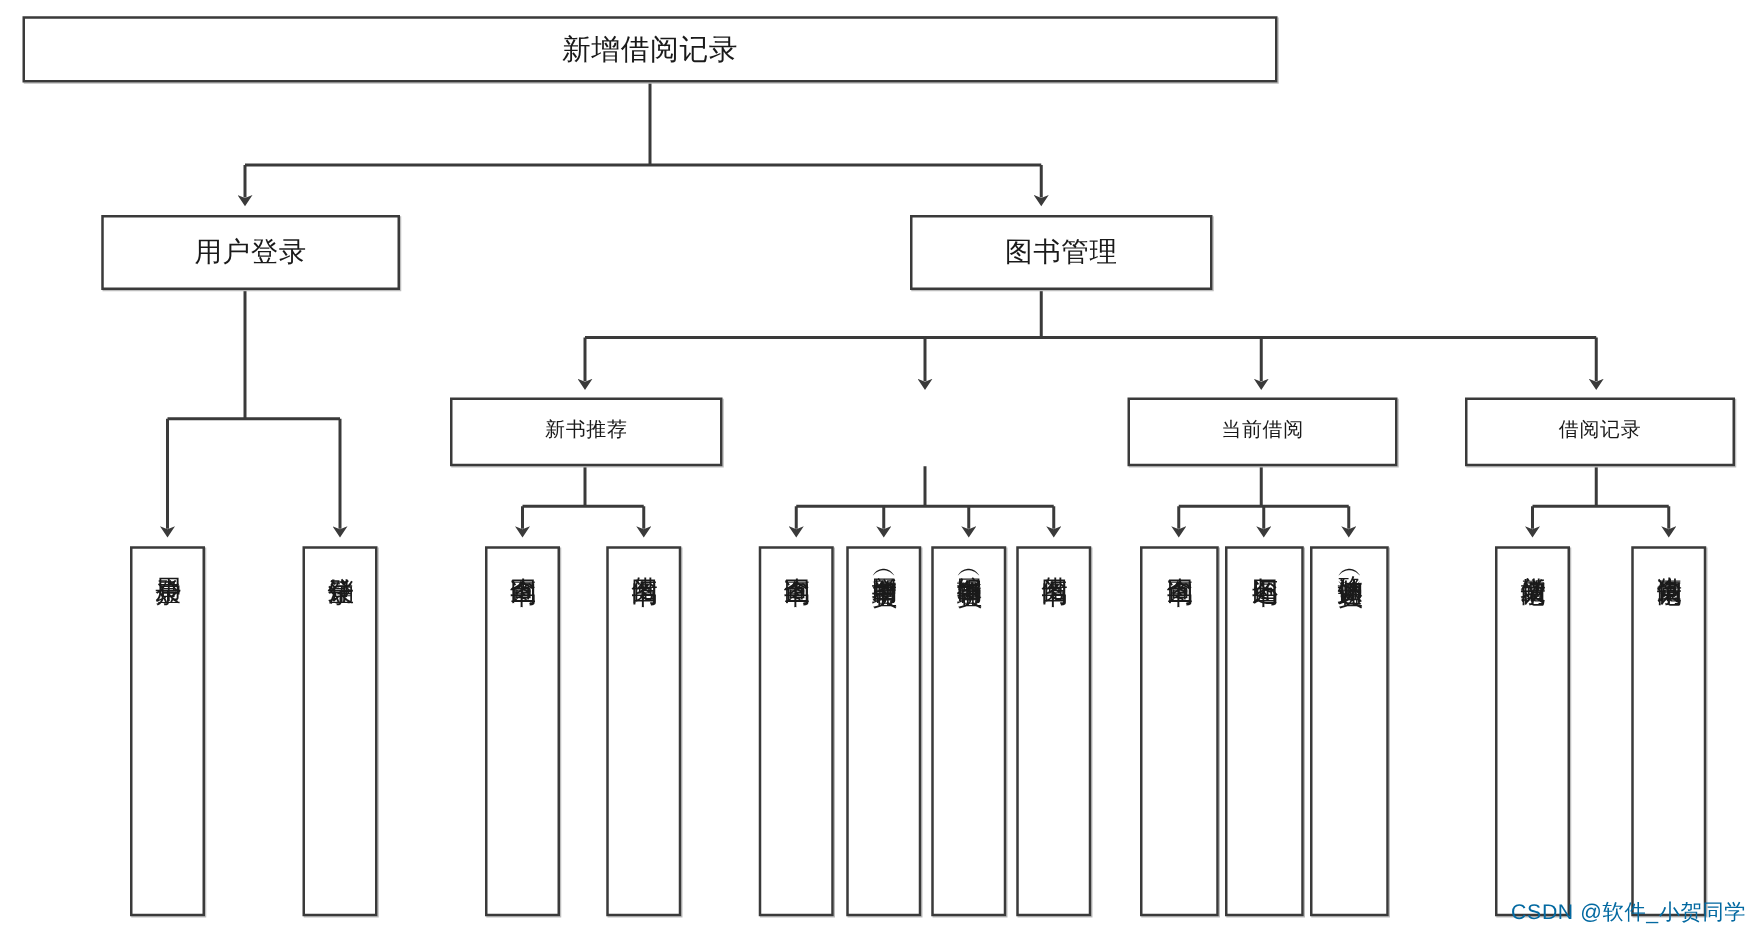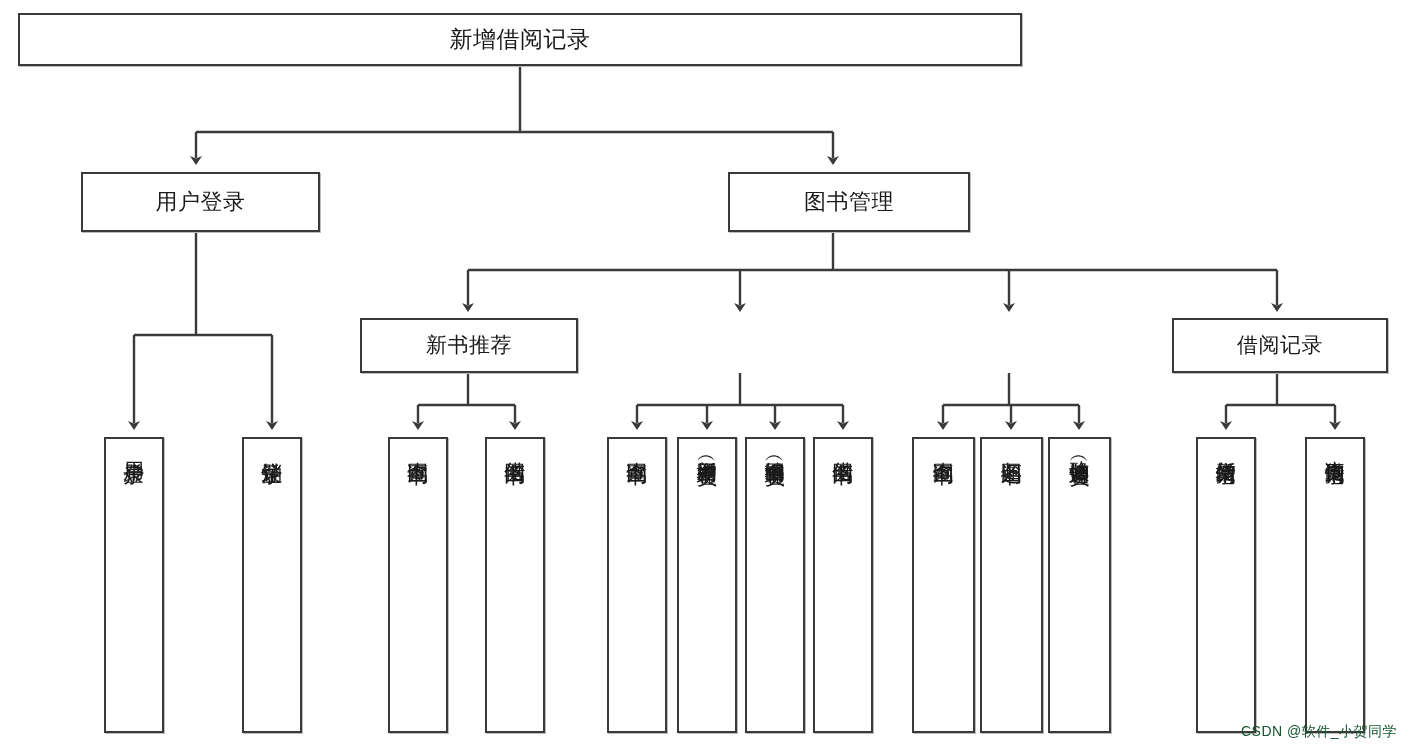--- a/index.html
+++ b/index.html
@@ -37,21 +37,21 @@
     box-shadow: 1px 1px 0 #bdbdbd;
   }
   .node .label {
     font-size: 22px;
     line-height: 1.18;
     letter-spacing: 0.5px;
     white-space: nowrap;
   }
   .node.root .label { font-size: 23px; }
   .node.lvl2 .label { font-size: 22px; }
-  .node.lvl3 .label { font-size: 21px; text-align: center; }
+  .node.lvl3 .label { font-size: 16px; text-align: center; }
   .node.leaf {
     align-items: flex-start;
     justify-content: center;
     padding-top: 6px;
   }
   .node.leaf .label {
     writing-mode: vertical-rl;
     text-orientation: upright;
     font-size: 21px;
     line-height: 1.30;
@@ -60,22 +60,22 @@
     text-align: left;
   }
   .node.leaf.tall .label {
     font-size: 20px;
     line-height: 1.22;
   }
   .watermark {
     position: absolute;
     right: 8px;
     bottom: 6px;
-    font-size: 14px;
-    color: #14532d;
+    font-size: 17px;
+    color: #0369a1;
     letter-spacing: 0.5px;
     white-space: nowrap;
   }
 </style>
 </head>
 <body>
 
 <div id="canvas">
 
   <svg class="edges" viewBox="0 0 1405 747">
@@ -135,20 +135,23 @@
   <div class="node lvl2" style="left:81px; top:172px; width:239px; height:60px;">
     <span class="label">用户登录</span>
   </div>
   <div class="node lvl2" style="left:712px; top:172px; width:242px; height:60px;margin-left:16px;">
     <span class="label">图书管理</span>
   </div>
 
   <div class="node lvl3" style="left:360px; top:318px; width:218px; height:55px;">
     <span class="label">新书推荐</span>
   </div>
+  <div class="node lvl3" style="left:902px; top:318px; width:216px; height:55px;">
+    <span class="label">当前借阅</span>
+  </div>
   <div class="node lvl3" style="left:1172px; top:318px; width:216px; height:55px;">
     <span class="label">借阅记录</span>
   </div>
 
   <div class="node leaf" style="left:104px; top:437px; width:60px; height:296px;">
     <span class="label">用户登录</span>
   </div>
   <div class="node leaf" style="left:242px; top:437px; width:60px; height:296px;">
     <span class="label">注销登录</span>
   </div>

